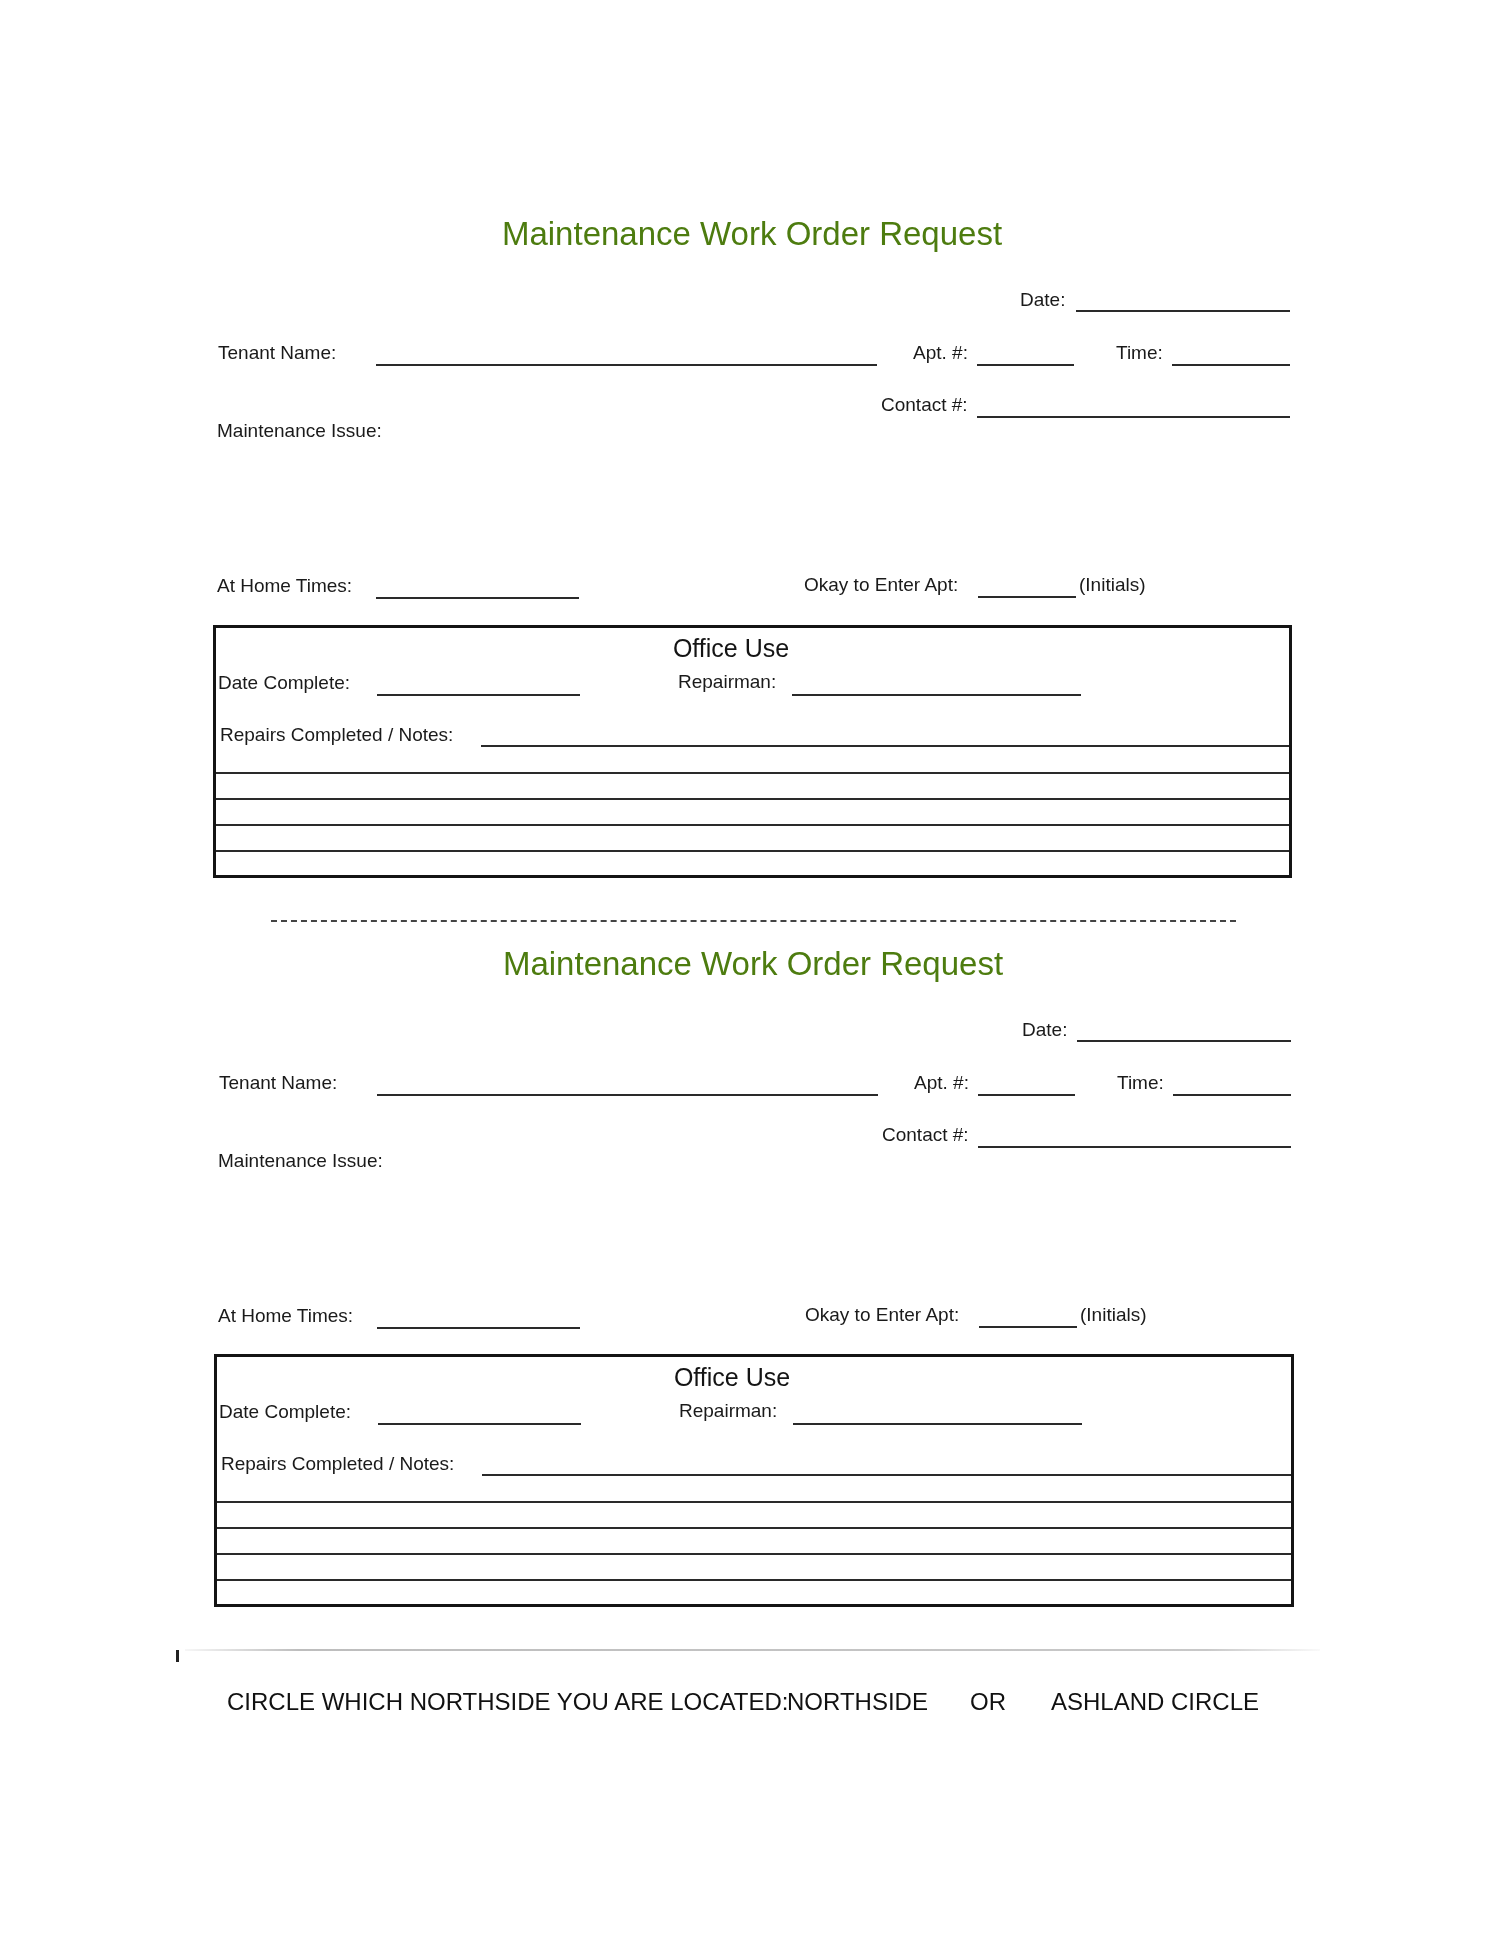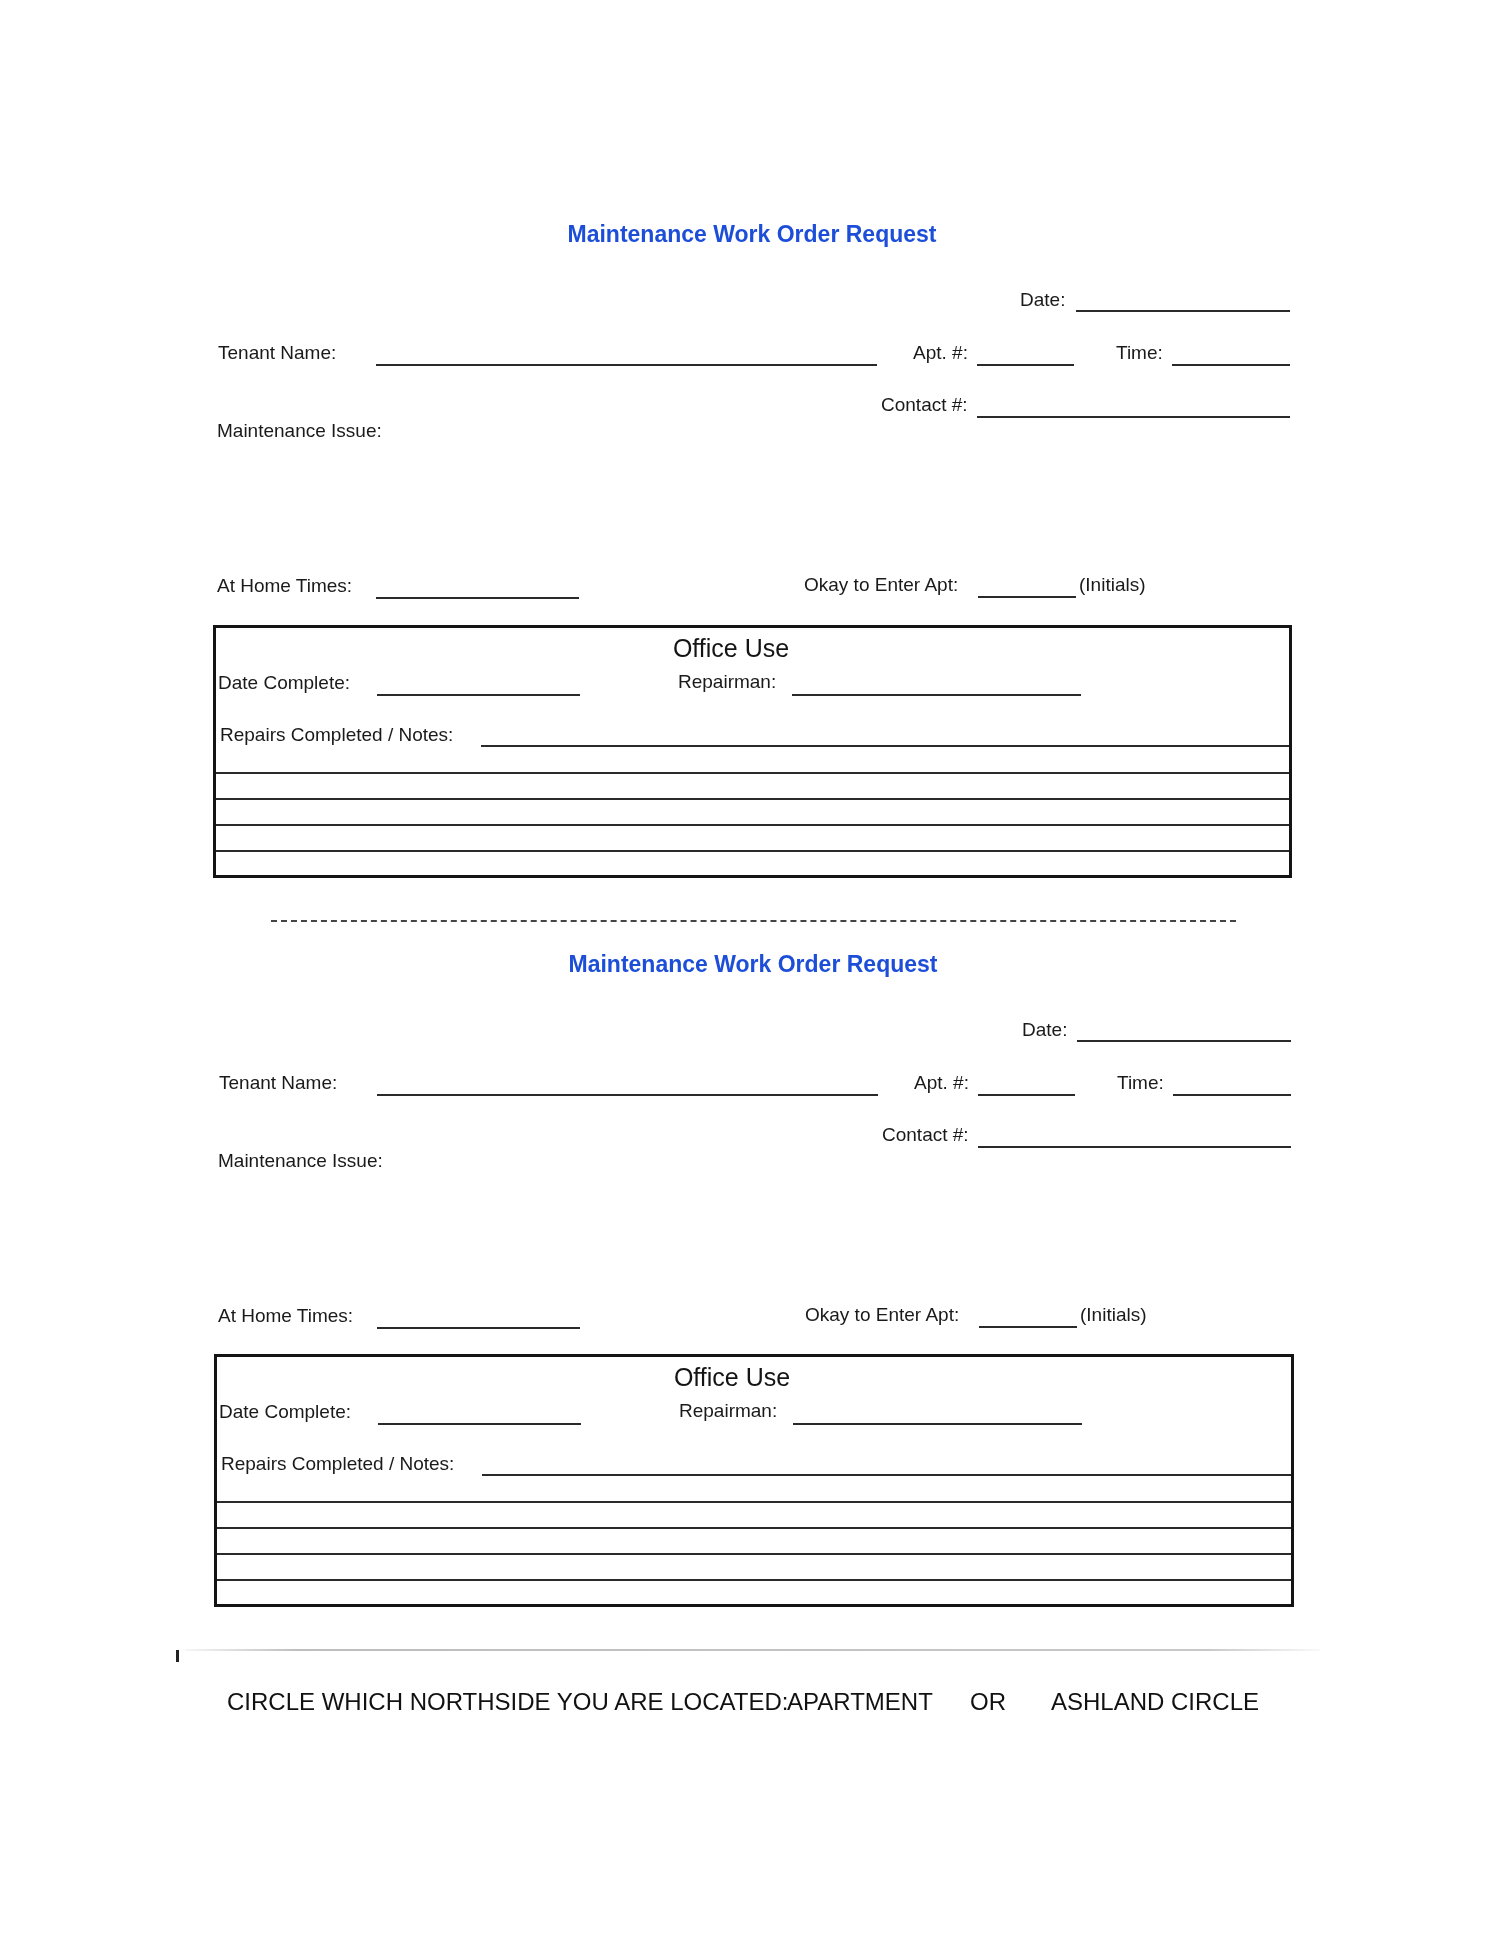--- a/index.html
+++ b/index.html
@@ -1,22 +1,22 @@
 <!DOCTYPE html>
 <html><head>
 <meta charset="utf-8">
 <style>
   html, body { margin: 0; padding: 0; background: #ffffff; }
   body { width: 1500px; height: 1941px; position: relative; overflow: hidden;
          font-family: "Liberation Sans", sans-serif; color: #111; }
   .abs { position: absolute; }
   .lbl { position: absolute; font-size: 19px; line-height: 22px; white-space: nowrap; color: #1a1a1a; }
   .uline { position: absolute; height: 0; border-top: 2px solid #2a2a2a; }
-  .title { position: absolute; font-size: 23px; line-height: 30px; white-space: nowrap;
-           transform: translateX(-50%); color: #1d4ed8; font-weight: bold; }
+  .title { position: absolute; font-size: 33px; line-height: 30px; white-space: nowrap;
+           transform: translateX(-50%); color: #4d7c0f; }
   .office-title { position: absolute; font-size: 25px; line-height: 28px; white-space: nowrap;
                   transform: translateX(-50%); color: #141414; }
   .form { position: absolute; left: 0; width: 1500px; height: 720px; }
   .box { position: absolute; border: 3px solid #141414; box-sizing: border-box; }
   .hline { position: absolute; height: 0; border-top: 2px solid #2a2a2a; }
   .dashed { position: absolute; height: 0; border-top: 2px dashed #444; }
   .greyline { position: absolute; height: 2px;
               background: linear-gradient(to right, rgba(170,170,170,0.1), #bdbdbd 10%, #c8c8c8 90%, rgba(200,200,200,0.1)); }
   .tick { position: absolute; width: 3px; height: 12px; background: #222; }
   .circle-row { position: absolute; font-size: 24px; line-height: 28px; white-space: nowrap; color: #111; }
@@ -118,15 +118,15 @@
     <div class="hline" data-interactable="true" style="left:0; top:222px; right:0;"></div>
   </div>
 </div>
 
 <div class="greyline" data-interactable="false" style="left:185px; top:1649px; width:1135px;"></div>
 <div class="tick" data-interactable="false" style="left:176px; top:1650px;"></div>
 
 <div class="circle-row" data-interactable="false" style="left:227px; top:1688px;">
   <span data-interactable="false">CIRCLE WHICH NORTHSIDE YOU ARE LOCATED:</span>
 </div>
-<div class="circle-row" data-interactable="true" style="left:787px; top:1688px;">APARTMENT</div>
+<div class="circle-row" data-interactable="true" style="left:787px; top:1688px;">NORTHSIDE</div>
 <div class="circle-row" data-interactable="false" style="left:970px; top:1688px;">OR</div>
 <div class="circle-row" data-interactable="true" style="left:1051px; top:1688px;">ASHLAND CIRCLE</div>
 
 </body></html>

